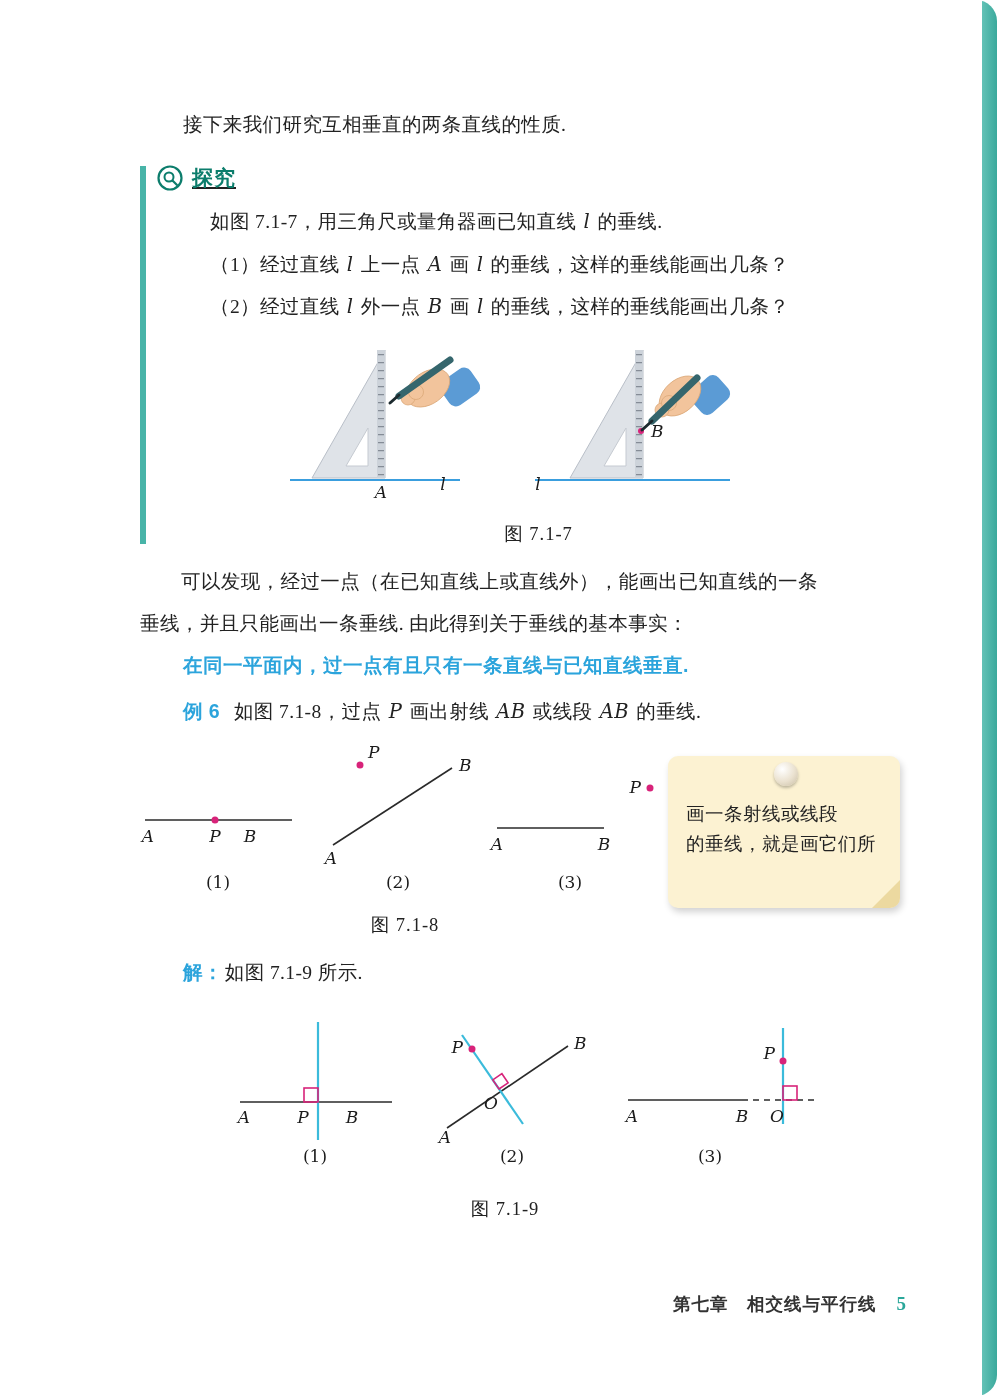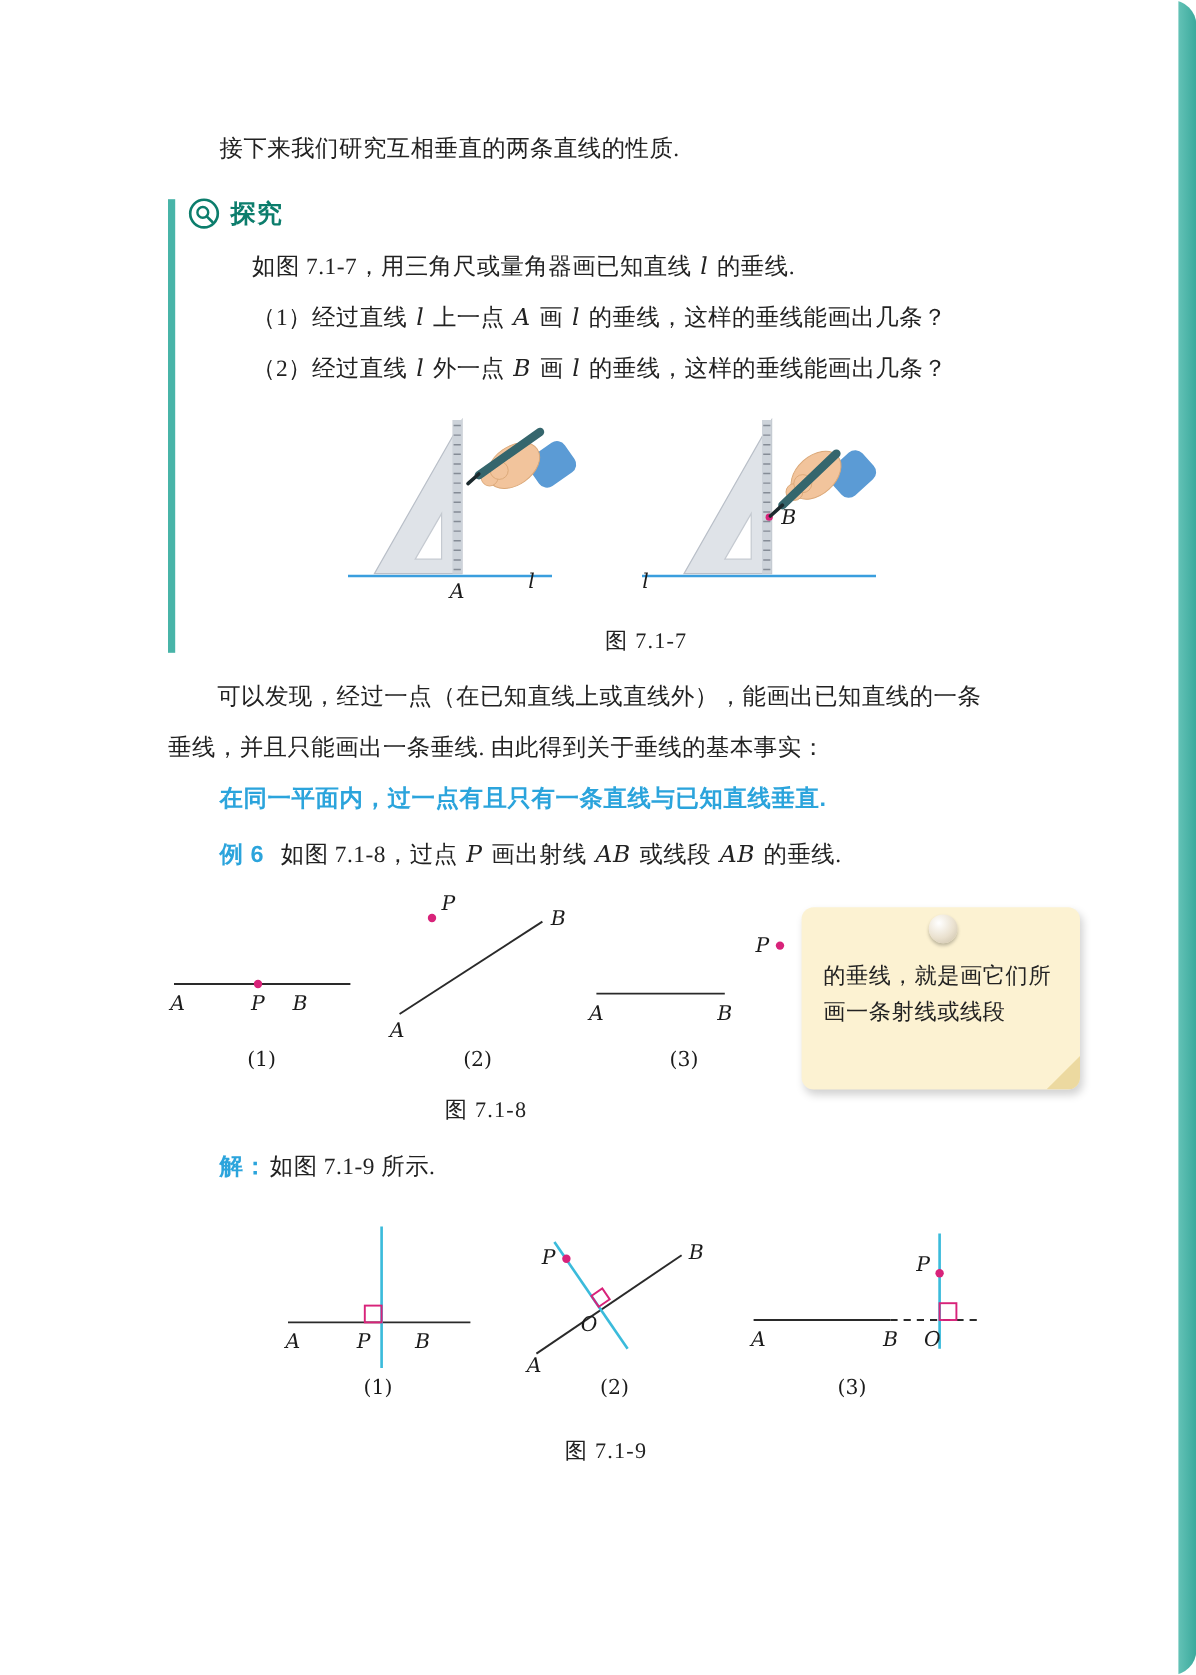--- a/index.html
+++ b/index.html
@@ -10,21 +10,21 @@
   }
   .abs { position:absolute; }
   .body-text { font-size:19.5px; line-height:1.5; letter-spacing:0.4px; white-space:nowrap; }
   .mvar { font-family:"DejaVu Serif",serif; font-style:italic; padding:0 2px; }
 
   .edge-bar { position:absolute; right:0; top:0; width:15px; height:100%;
     background:linear-gradient(to right,#63c2b6,#3aa99c); }
 
   
   .explore-bar { position:absolute; left:0; top:2px; width:6px; height:378px; background:#48b4a8; }
-  .explore-header { position:absolute; left:16px; top:0; display:flex; align-items:center; gap:8px; }
+  .explore-header { position:absolute; left:16px; top:0; display:flex; align-items:center; gap:8px;text-decoration:underline; }
   .explore-title { font-family:"Liberation Sans","DejaVu Sans",sans-serif; font-weight:bold;
     font-size:21px; color:#0c7d6c; letter-spacing:1px; }
   .explore-line { position:absolute; left:70px; }
 
   .fig-caption { text-align:center; font-size:18.5px; color:#222; letter-spacing:1px; }
 
   .fact-line { font-family:"Liberation Sans","DejaVu Sans",sans-serif; font-weight:bold;
     font-size:19.5px; color:#2ba4dc; letter-spacing:0.5px; white-space:nowrap; }
   .blue-label { font-family:"Liberation Sans","DejaVu Sans",sans-serif; font-weight:bold;
     color:#2ba4dc; font-size:19.5px; margin-right:14px; }
@@ -161,22 +161,22 @@
       <circle cx="510" cy="46" r="3.5" class="pt"></circle>
       <text x="501" y="51" text-anchor="end" class="svar">P</text>
       <text x="430" y="146" text-anchor="middle" class="ssub">(3)</text>
     </g>
   </svg>
   <div class="abs fig-caption" style="left:140px; top:912px; width:530px;">图 7.1-8</div>
 
   <div class="note">
     <div class="note-pearl"></div>
     <div class="note-body">
+      <div>画一条射线或线段</div>
       <div>的垂线，就是画它们所</div>
-      <div>画一条射线或线段</div>
     </div>
     <div class="note-fold"></div>
   </div>
 
   <p class="abs body-text" style="left:183px; top:958px;"><span class="blue-label" style="margin-right:2px;">解：</span><span>如图 7.1-9 所示.</span></p>
 
   <svg class="abs" style="left:230px; top:1012px;" width="600" height="155" viewBox="0 0 600 155">
     <g>
       <line x1="10" y1="90" x2="162" y2="90" class="black-line"></line>
       <line x1="88" y1="10" x2="88" y2="128" class="cyan-line"></line>
@@ -205,14 +205,18 @@
       <circle cx="553" cy="49" r="3.5" class="pt"></circle>
       <text x="545" y="47" text-anchor="end" class="svar">P</text>
       <text x="402" y="110" text-anchor="middle" class="svar">A</text>
       <text x="512" y="110" text-anchor="middle" class="svar">B</text>
       <text x="547" y="110" text-anchor="middle" class="svar">O</text>
       <text x="480" y="150" text-anchor="middle" class="ssub">(3)</text>
     </g>
   </svg>
   <div class="abs fig-caption" style="left:140px; top:1180px; width:730px;margin-top:16px;">图 7.1-9</div>
 
+  <div class="footer">
+    <span class="footer-chapter">第七章　相交线与平行线</span>
+    <span class="footer-page">5</span>
+  </div>
 
 </div>
 
 </body></html>

